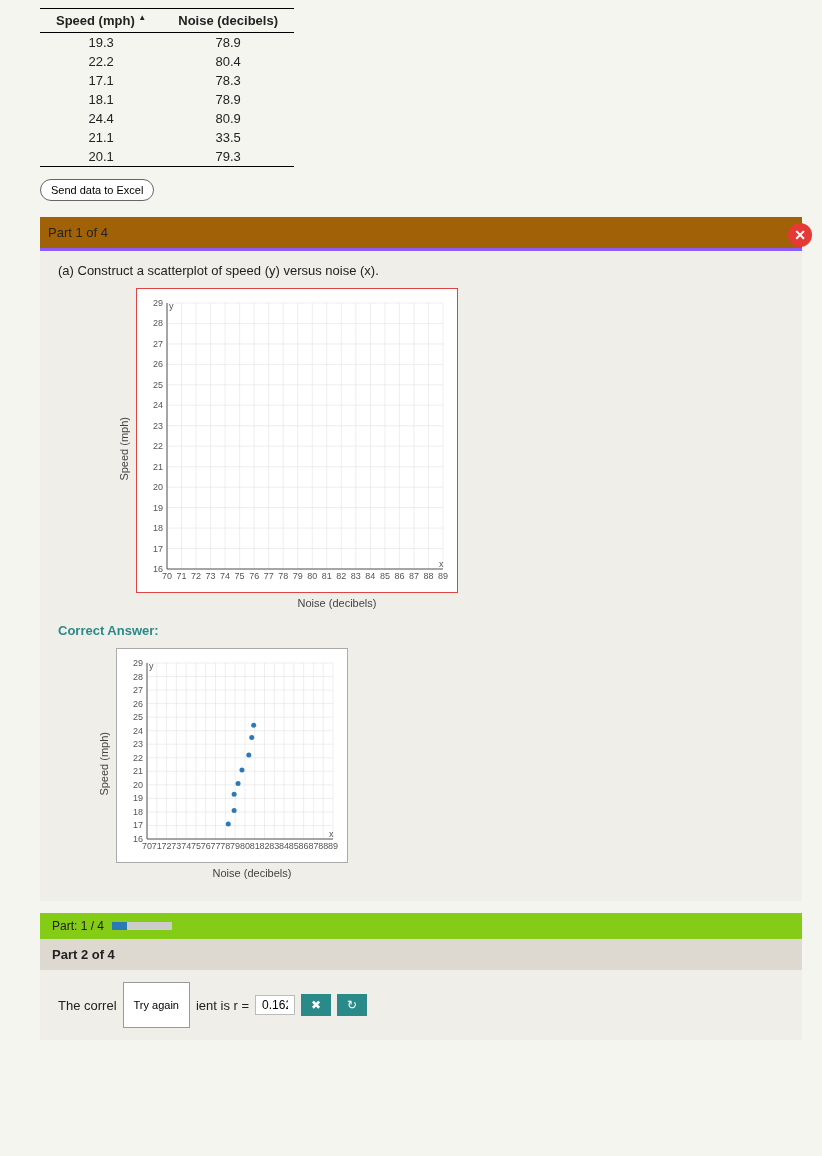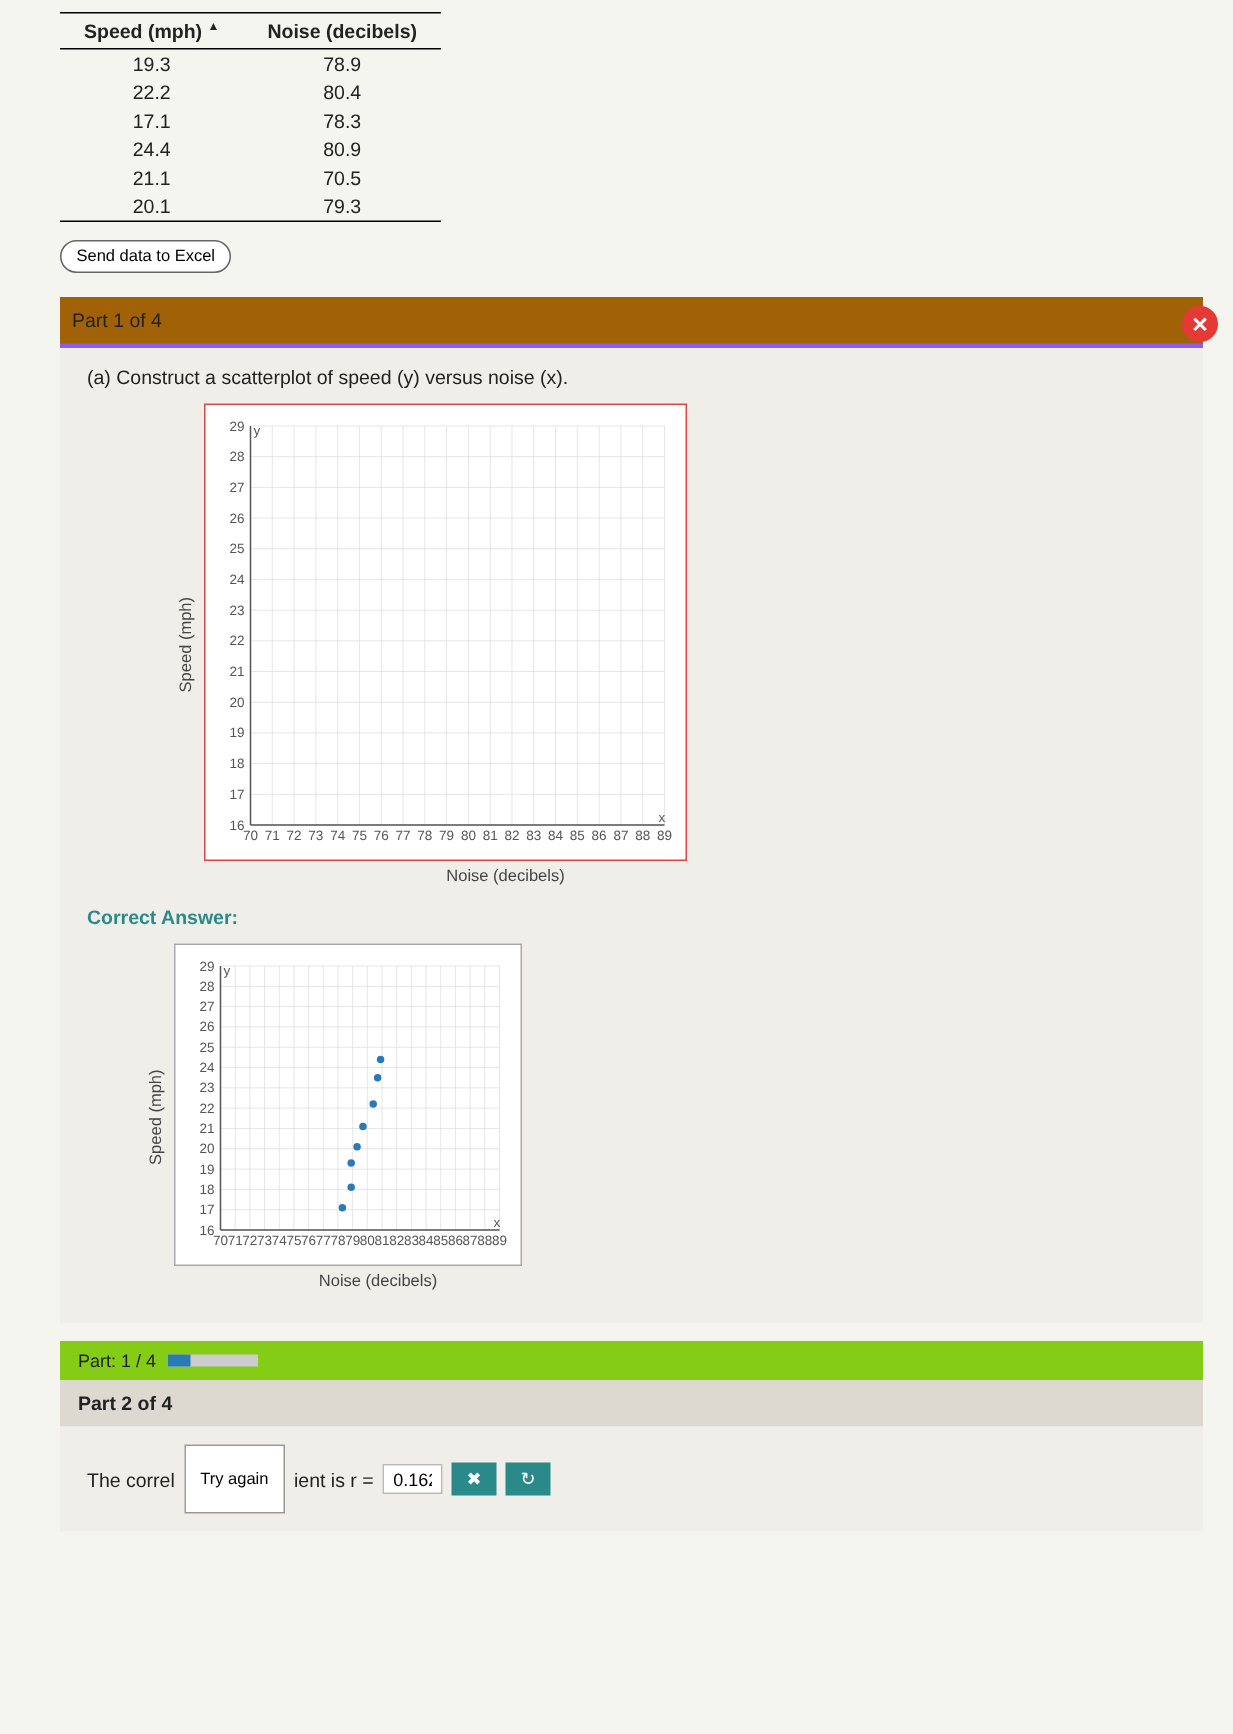--- a/index.html
+++ b/index.html
@@ -55,26 +55,30 @@
         </tr>
         <tr>
           <td>22.2</td>
           <td>80.4</td>
         </tr>
         <tr>
           <td>17.1</td>
           <td>78.3</td>
         </tr>
         <tr>
+          <td>18.1</td>
+          <td>78.9</td>
+        </tr>
+        <tr>
           <td>24.4</td>
           <td>80.9</td>
         </tr>
         <tr>
           <td>21.1</td>
-          <td>70.5</td>
+          <td>33.5</td>
         </tr>
         <tr class="last">
           <td>20.1</td>
           <td>79.3</td>
         </tr>
       </tbody>
 </table>
 
 <button class="excel-btn">Send data to Excel</button>
 

